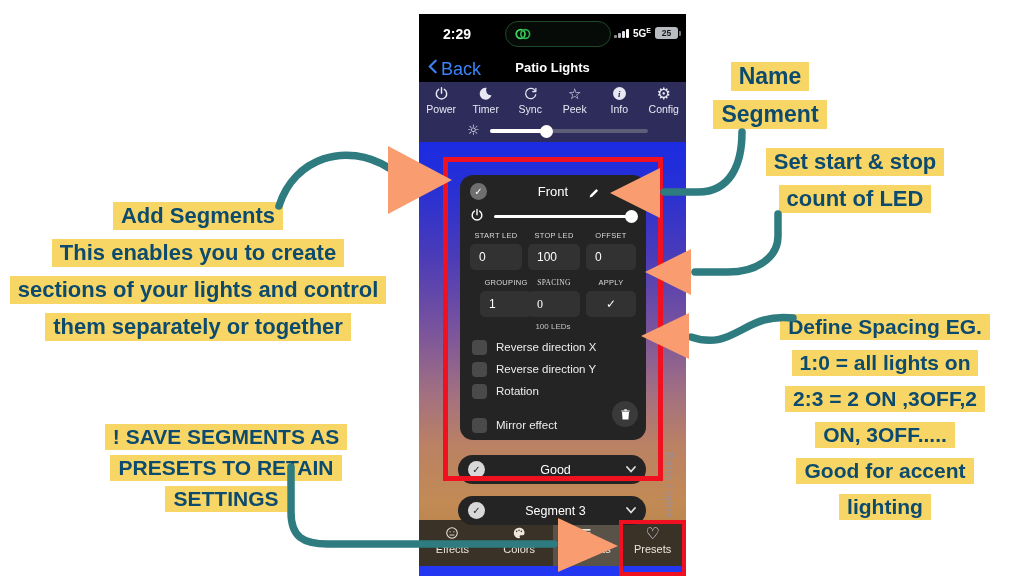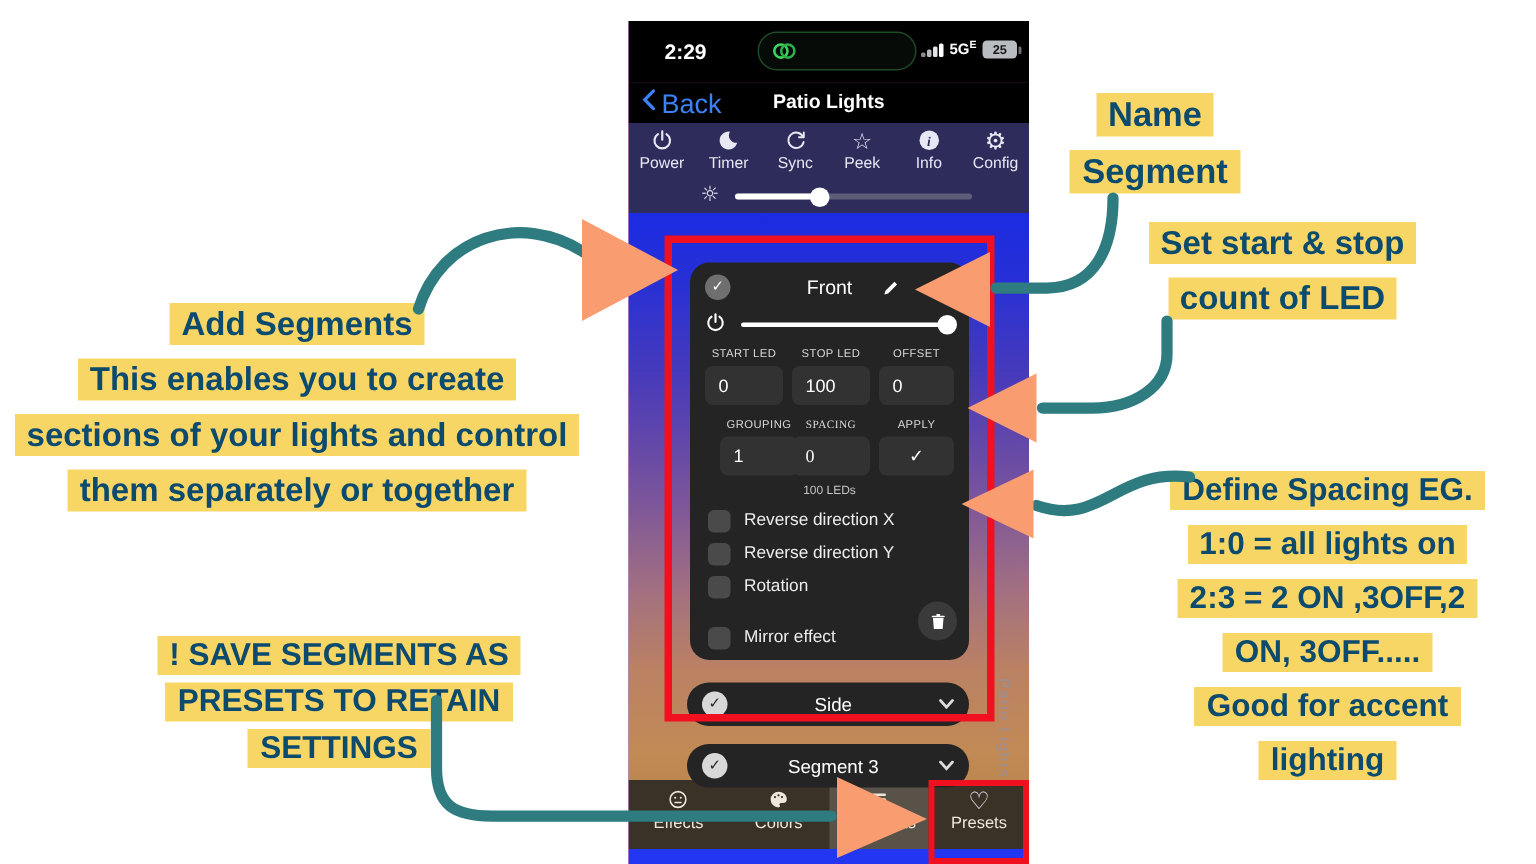--- a/index.html
+++ b/index.html
@@ -260,21 +260,21 @@
         <svg width="13" height="13" viewBox="0 0 24 24">
           <path d="M5.5 7.5 H18.5 L17.4 21 H6.6 Z" fill="#fff"></path>
           <rect x="4" y="4.6" width="16" height="2" rx="1" fill="#fff"></rect>
           <rect x="9.5" y="2.4" width="5" height="2.6" rx="1.2" fill="#fff"></rect>
         </svg>
       </div>
     </div>
 
     <div class="pill" style="top:441px;">
       <span class="chk-circle">✓</span>
-      <span class="pill-name">Side</span>
+      <span class="pill-name">Good</span>
       <svg width="10" height="7" viewBox="0 0 10 7">
         <path d="M1 1 L5 5.5 L9 1" stroke="#ddd" stroke-width="1.8" fill="none" stroke-linecap="round"></path>
       </svg>
     </div>
     <div class="pill" style="top:482px;">
       <span class="chk-circle">✓</span>
       <span class="pill-name">Segment 3</span>
       <svg width="10" height="7" viewBox="0 0 10 7">
         <path d="M1 1 L5 5.5 L9 1" stroke="#ddd" stroke-width="1.8" fill="none" stroke-linecap="round"></path>
       </svg>

